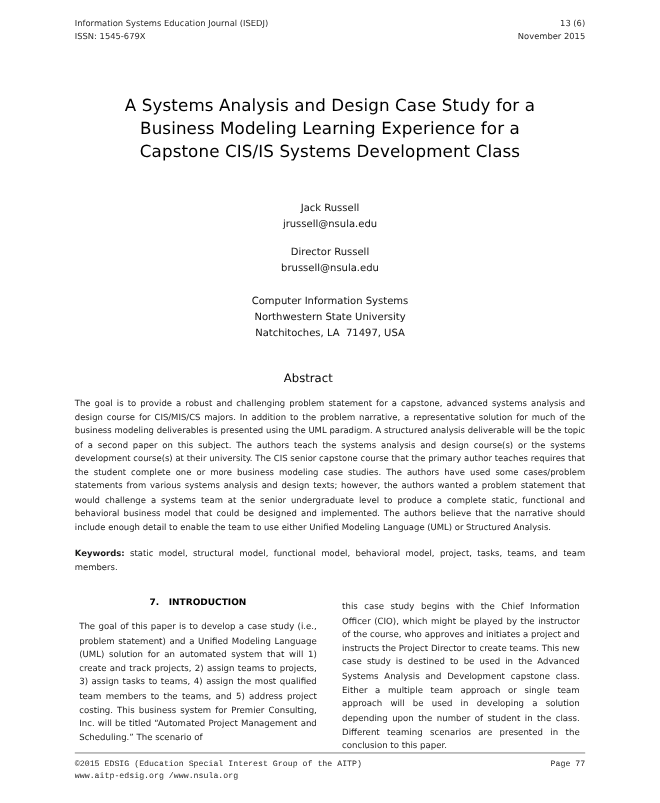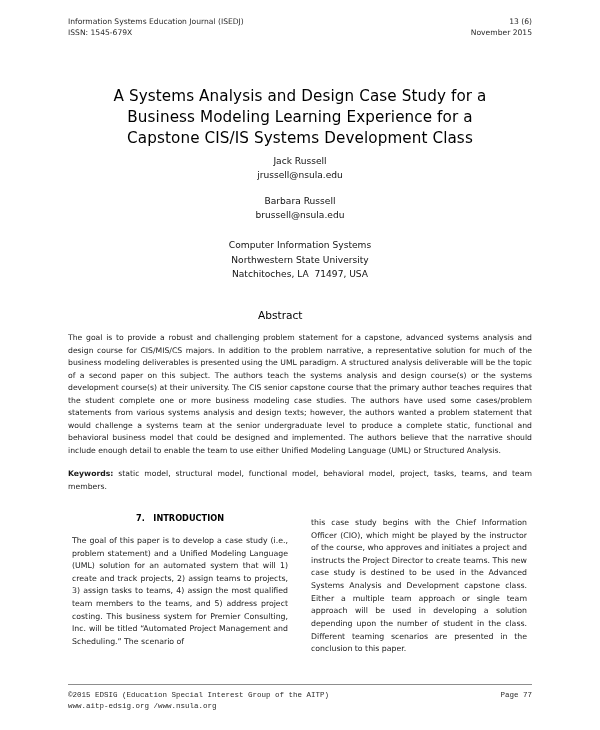--- a/index.html
+++ b/index.html
@@ -41,21 +41,21 @@
     text-align: center;
     font-size: 15.2px;
     line-height: 1.38;
     font-weight: normal;
     color: #000000;
     letter-spacing: 0.1px;
   }
 
   
   .authors {
-    margin-top: 5px;
+    margin-top: 34px;
     text-align: center;
     font-size: 9.1px;
     line-height: 1.55;
     color: #111111;
   }
   .author-block { margin-bottom: 12px; }
   .author-block:last-child { margin-bottom: 0; }
 
   
   .affiliation {
@@ -162,21 +162,21 @@
     <div>Business Modeling Learning Experience for a</div>
     <div>Capstone CIS/IS Systems Development Class</div>
   </div>
 
   <div class="authors">
     <div class="author-block">
       <div>Jack Russell</div>
       <div>jrussell@nsula.edu</div>
     </div>
     <div class="author-block">
-      <div>Barbara Russell</div>
+      <div>Director Russell</div>
       <div>brussell@nsula.edu</div>
     </div>
   </div>
 
   <div class="affiliation">
     <div>Computer Information Systems</div>
     <div>Northwestern State University</div>
     <div>Natchitoches, LA  71497, USA</div>
   </div>
 

